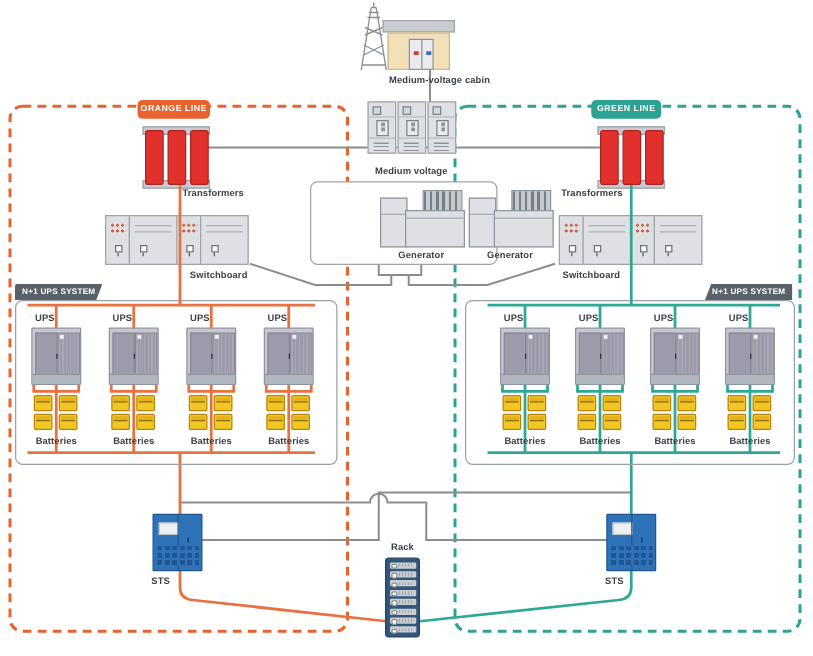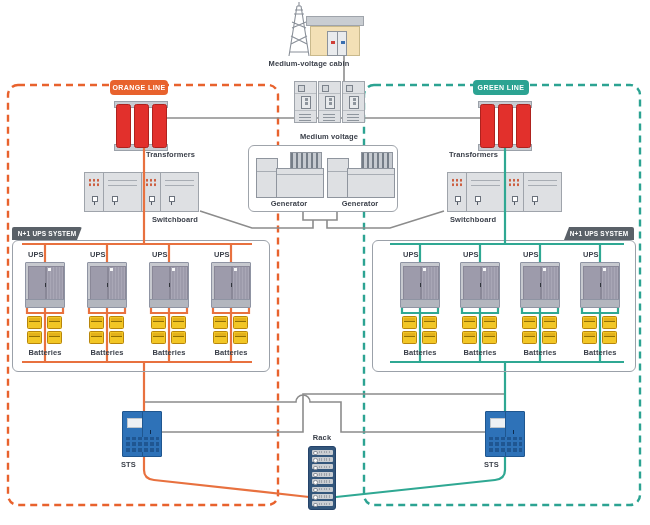--- a/index.html
+++ b/index.html
@@ -31,21 +31,21 @@
   .sb .p{box-sizing:border-box;height:40px;background:#DEE0E3;border:1px solid #9FA4AB;margin-left:-1px;position:relative;}
   .sb .pn{width:20px;}
   .sb .pw{width:39px;}
   .p .dots{position:absolute;left:3px;top:5px;width:13px;height:9px;background-image:radial-gradient(circle,#CC5A3A 1px,transparent 1.3px);background-size:4px 4.5px;}
   .p .ln{position:absolute;left:4px;right:4px;top:7px;height:4px;border-top:1.5px solid #A8ADB4;border-bottom:1.5px solid #A8ADB4;}
   .p .sw{position:absolute;top:23px;width:4px;height:4px;background:#fff;border:1px solid #6B727C;}
   .p .sw:after{content:"";position:absolute;left:1px;top:5px;width:1px;height:3px;background:#555C66;}
   .pn .sw{left:7px;} .pw .sw{left:8px;}
   
   .genbox{background:#fff;border:1.5px solid #9FA4AB;border-radius:6px;}
-  .gen{position:absolute;width:66px;height:44px;}
+  .gen{position:absolute;width:66px;height:44px;margin-left:48px;}
   .gen .gr{position:absolute;left:34px;top:0;width:30px;height:16px;background:repeating-linear-gradient(90deg,#757D87 0 2px,#C6CAD0 2px 5px);border:1px solid #8F959E;}
   .gen .lc{position:absolute;left:0;top:6px;width:20px;height:38px;background:#DEE0E3;border:1px solid #8F959E;}
   .gen .lc:before{content:"";position:absolute;left:0;right:0;top:12px;border-top:1px solid #A8ADB4;}
   .gen .bd{position:absolute;left:20px;top:16px;width:46px;height:28px;background:#DEE0E3;border:1px solid #8F959E;}
   .gen .bd:before{content:"";position:absolute;left:0;right:0;top:5px;border-top:1px solid #A8ADB4;}
   
   .upsbox{border:1.5px solid #9BA1A9;border-radius:6px;background:transparent;}
   .upsc{width:40px;height:46px;background:#C7C9CF;border:1px solid #8F94A3;border-radius:1px;}
   .upsc .dl,.upsc .dr{position:absolute;top:3px;width:16px;height:35px;background:#9D9BAB;border:1px solid #8A8898;}
   .upsc .dl{left:2px;}
@@ -112,21 +112,21 @@
     <path d="M505,362 V470 Q505,479 495,480 L336,497" stroke="#2FA893" stroke-width="2.2" fill="none"></path>
   </svg>
 
   <div class="comp roof" style="left:306px;top:16px;width:58px;height:10px;"></div>
   <div class="comp cbody" style="left:310px;top:26px;width:50px;height:30px;"></div>
   <div class="comp cdoor" style="left:327px;top:31px;width:20px;height:25px;">
     <div class="mid"></div>
     <div class="mr" style="left:3px;background:#D04038;"></div>
     <div class="mr" style="left:13px;background:#3A6FB0;"></div>
   </div>
-  <div class="lbl ctr" style="left:236px;top:59px;width:146px;">Medium-voltage cabin</div>
+  <div class="lbl ctr" style="left:246px;top:59px;width:146px;text-align:right;">Medium-voltage cabin</div>
 
   <div class="comp mvc" style="left:294px;top:81px;">
       <div class="sq"></div>
       <div class="d1"></div>
       <div class="d2"></div>
       <div class="mt">
         <i></i>
         <i></i>
       </div>
       <div class="vt"></div>

